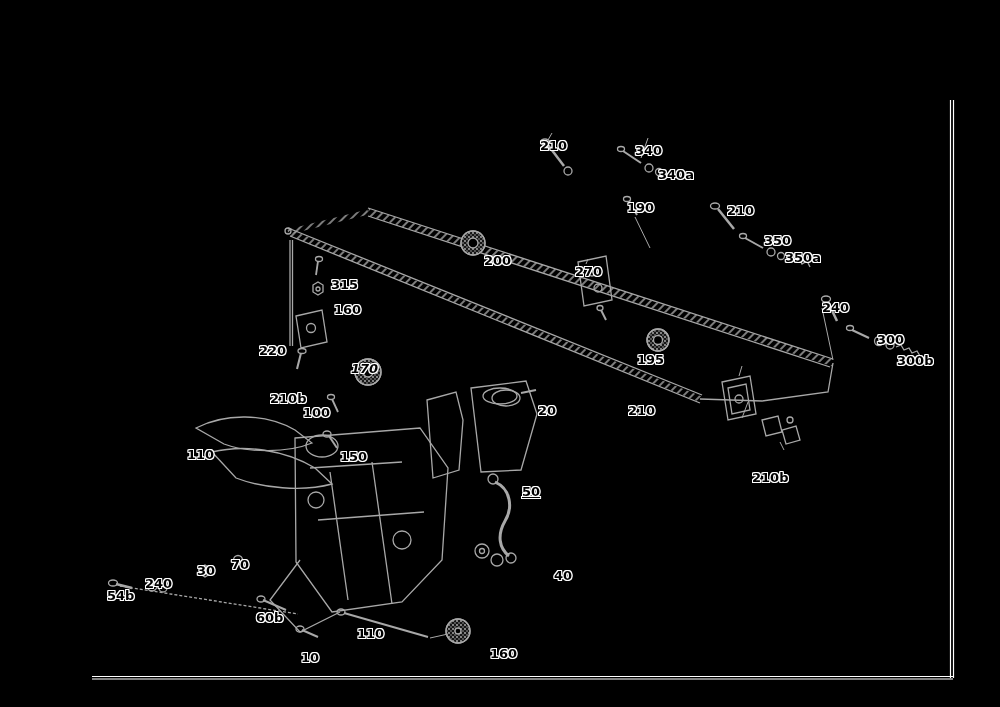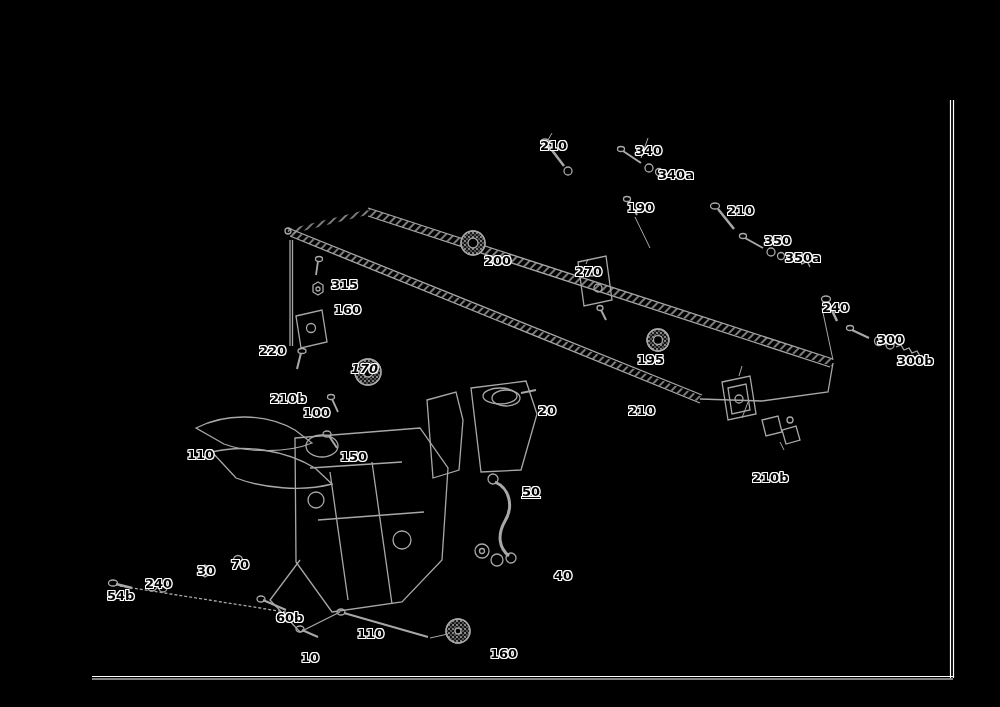--- a/index.html
+++ b/index.html
@@ -203,18 +203,18 @@
       <span class="part-label" style="left: 303px; top: 386px;">100</span>
       <span class="part-label" style="left: 187px; top: 428px;">110</span>
       <span class="part-label" style="left: 340px; top: 430px;">150</span>
       <span class="part-label" style="left: 538px; top: 384px;">20</span>
       <span class="part-label" style="left: 522px; top: 465px; text-decoration: underline;">50</span>
       <span class="part-label" style="left: 510px; top: 549px; padding-left: 44px;">40</span>
       <span class="part-label" style="left: 107px; top: 569px;">54b</span>
       <span class="part-label" style="left: 145px; top: 557px;">240</span>
       <span class="part-label" style="left: 197px; top: 544px;">30</span>
       <span class="part-label" style="left: 231px; top: 538px;">70</span>
-      <span class="part-label" style="left: 276px; top: 591px;">60b</span>
+      <span class="part-label" style="left: 256px; top: 591px;">60b</span>
       <span class="part-label" style="left: 301px; top: 631px;">10</span>
       <span class="part-label" style="left: 357px; top: 607px;">110</span>
       <span class="part-label" style="left: 490px; top: 627px;">160</span>
     </div>
 </div>
 
 </body></html>

